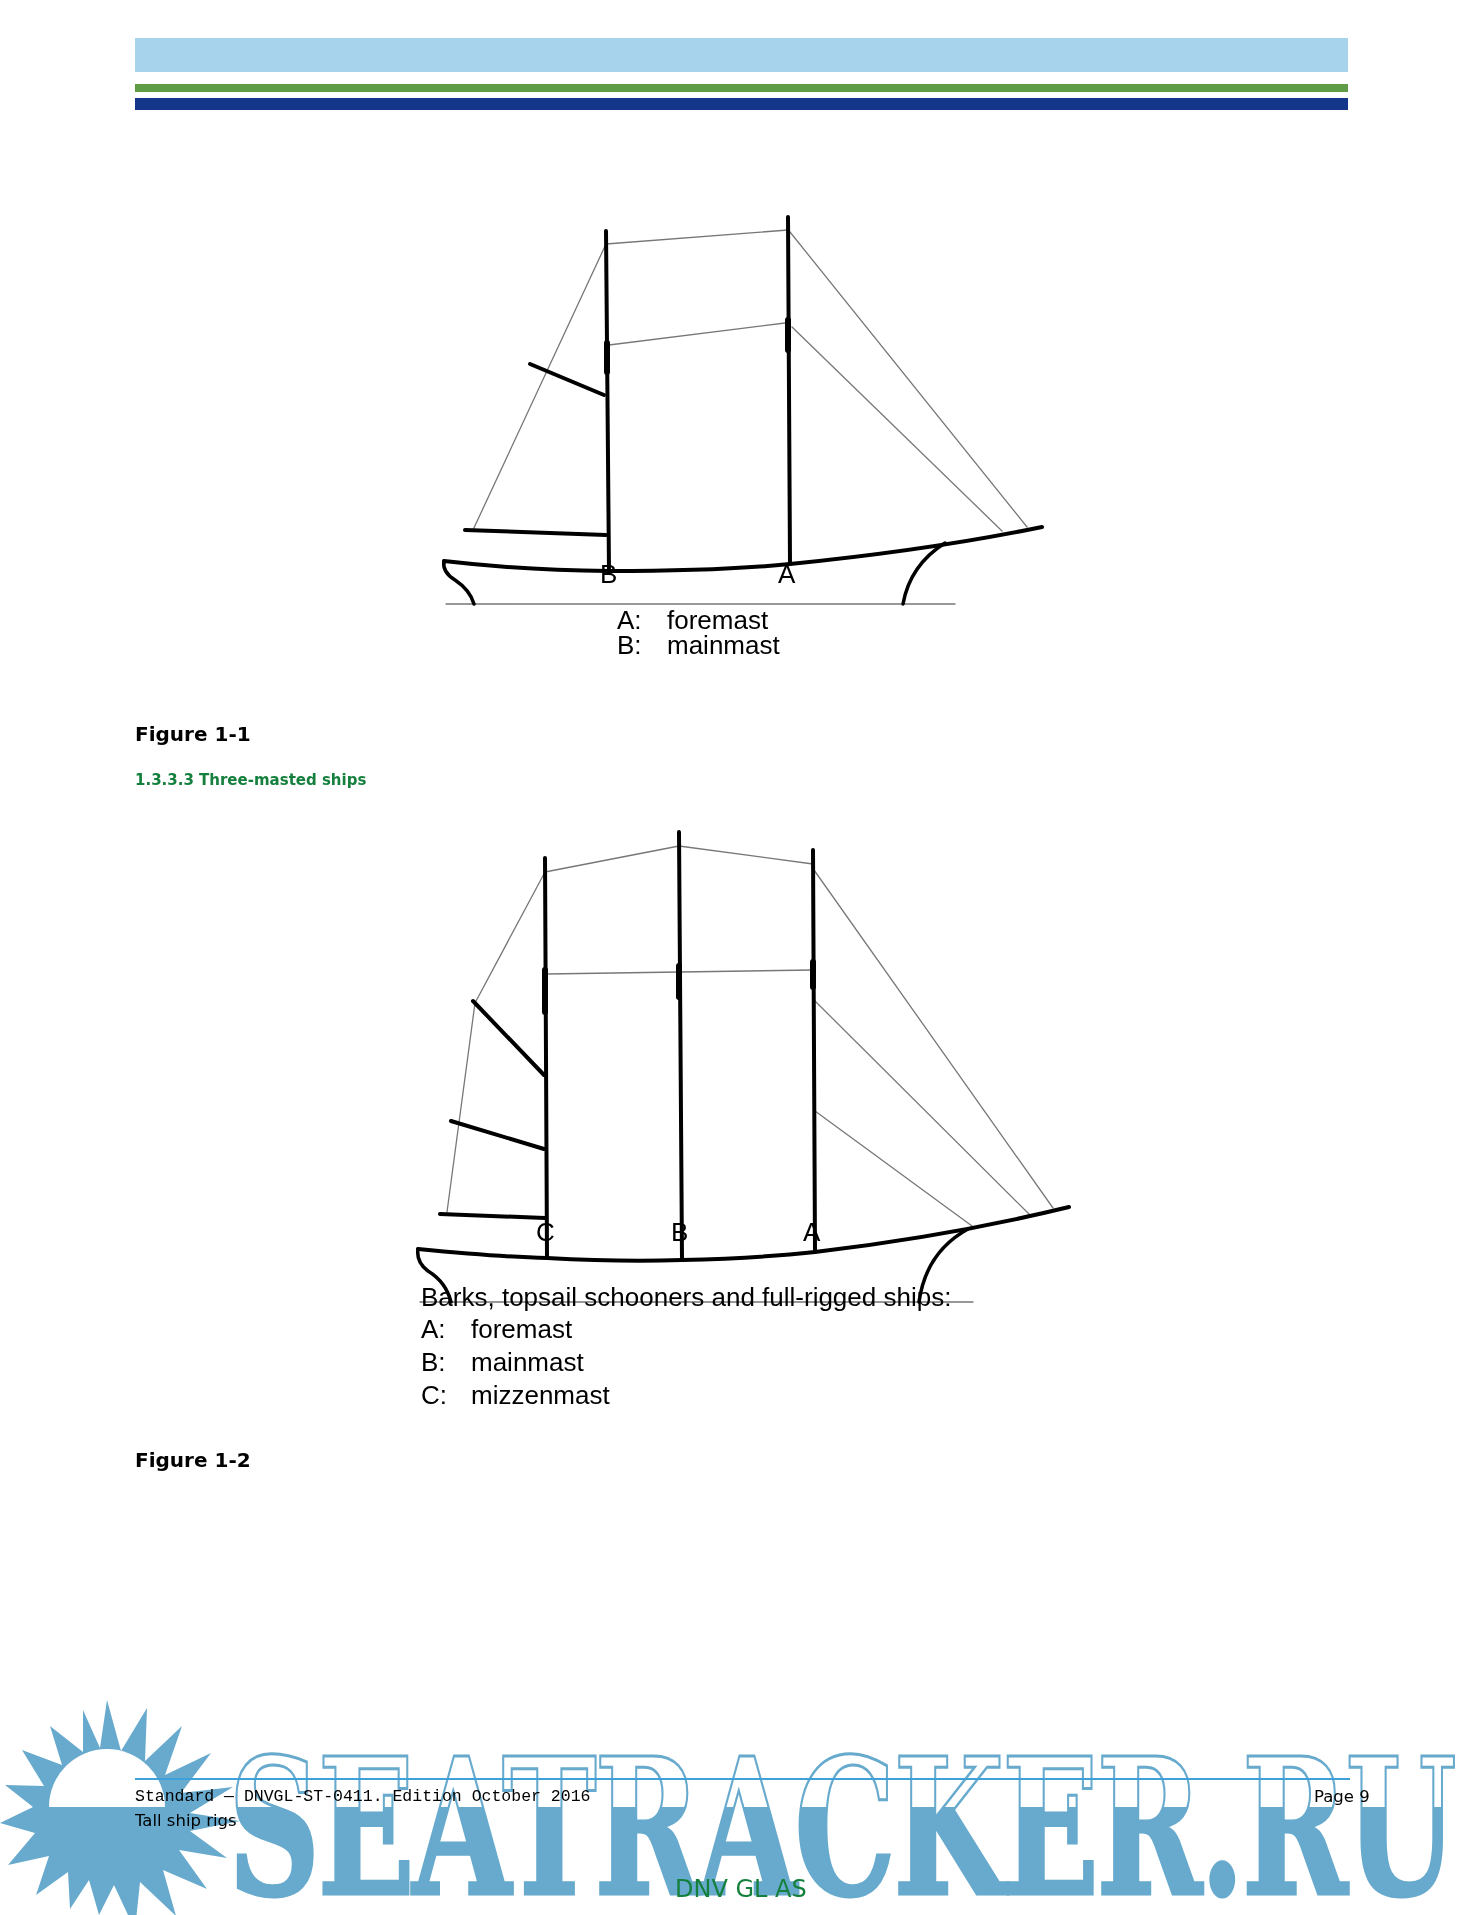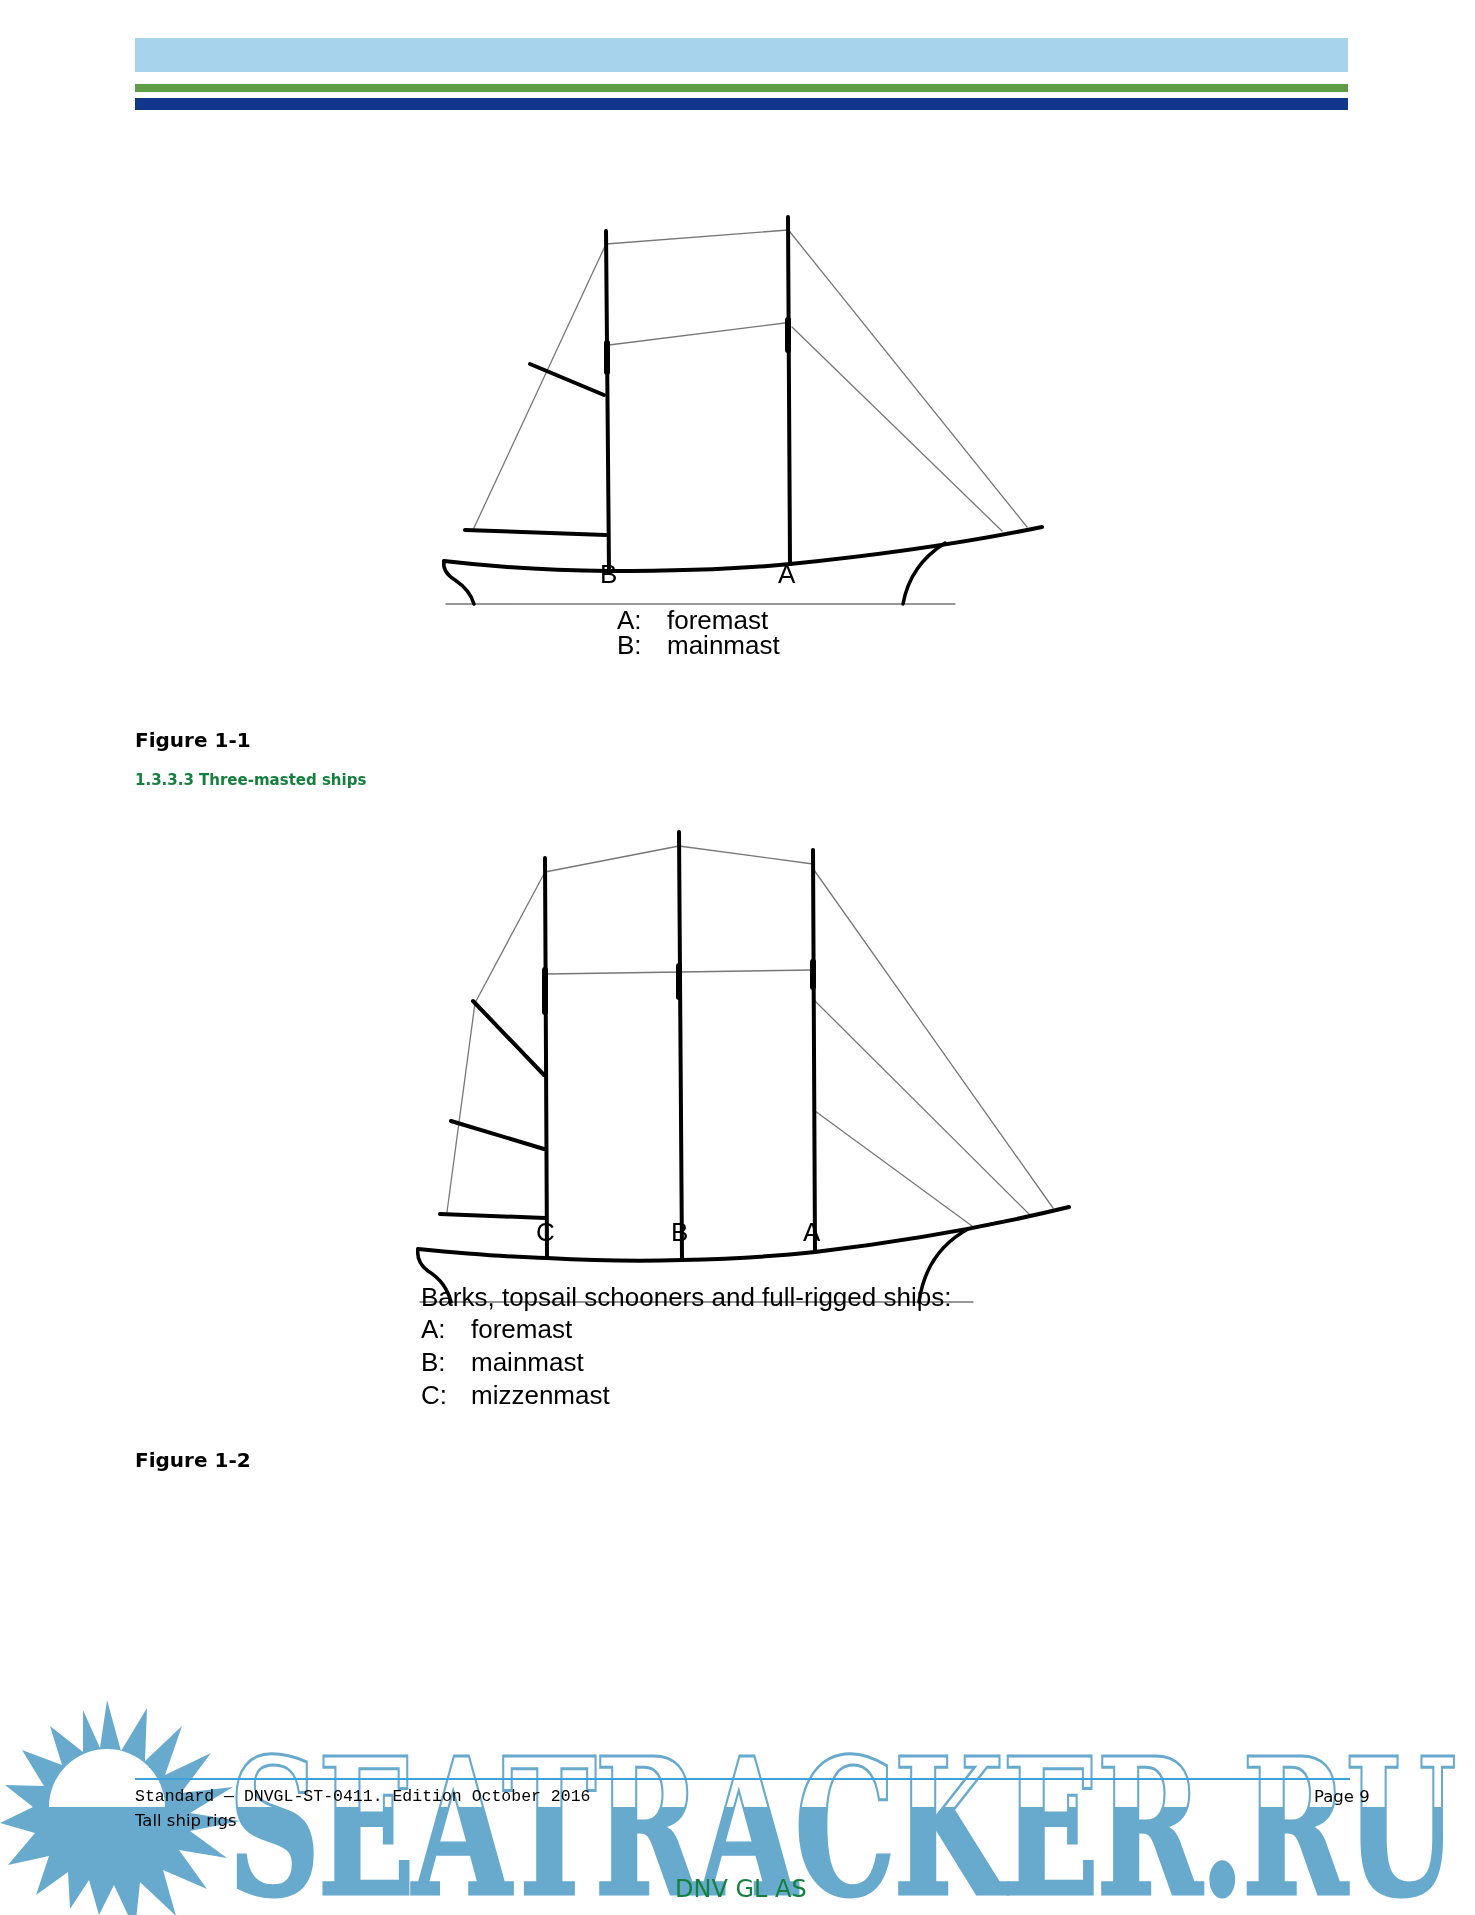--- a/index.html
+++ b/index.html
@@ -65,21 +65,21 @@
 <div class="abs fig-label" style="left:600px;top:561px;">B</div>
 <div class="abs fig-label" style="left:778px;top:561px;">A</div>
 
 <div class="abs legend-line" style="left:617px;top:607px;">
   <span class="legend-key">A:</span><span>foremast</span>
 </div>
 <div class="abs legend-line" style="left:617px;top:632px;">
   <span class="legend-key">B:</span><span>mainmast</span>
 </div>
 
-<div class="abs caption" style="left:135px;top:724px;margin-top:6px;">Figure 1-1</div>
+<div class="abs caption" style="left:135px;top:724px;">Figure 1-1</div>
 
 <div class="abs section-heading" style="left:135px;top:773px;">1.3.3.3 Three-masted ships</div>
 
 <svg class="abs" style="left:0;top:0;" width="1475" height="1320">
   <g fill="none" stroke-linecap="round" stroke-linejoin="round">
     <g stroke="#777" stroke-width="1.3">
       <polyline points="545,872 679,846 813,864"></polyline>
       <line x1="546" y1="974" x2="813" y2="970"></line>
       <polyline points="545,872 475,1003 447,1212"></polyline>
       <line x1="814" y1="870" x2="1053" y2="1208"></line>

